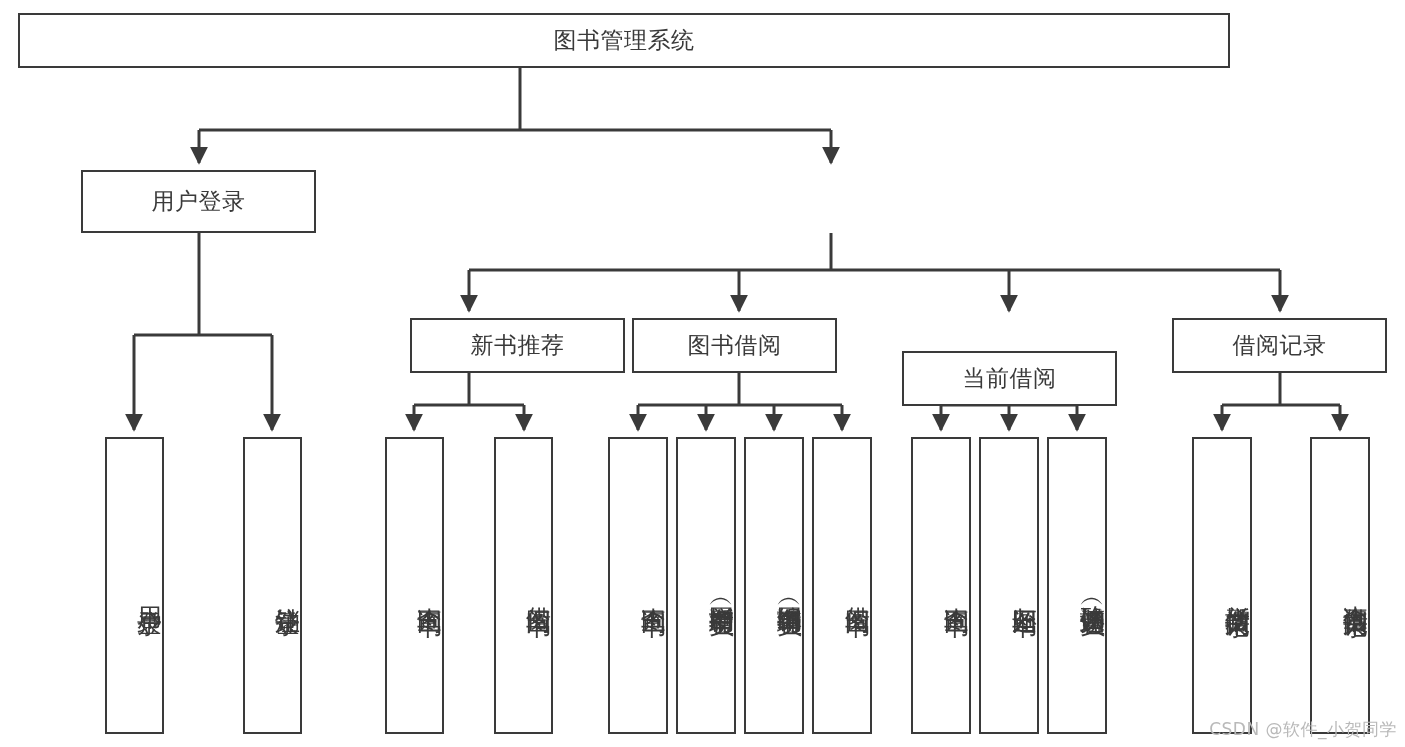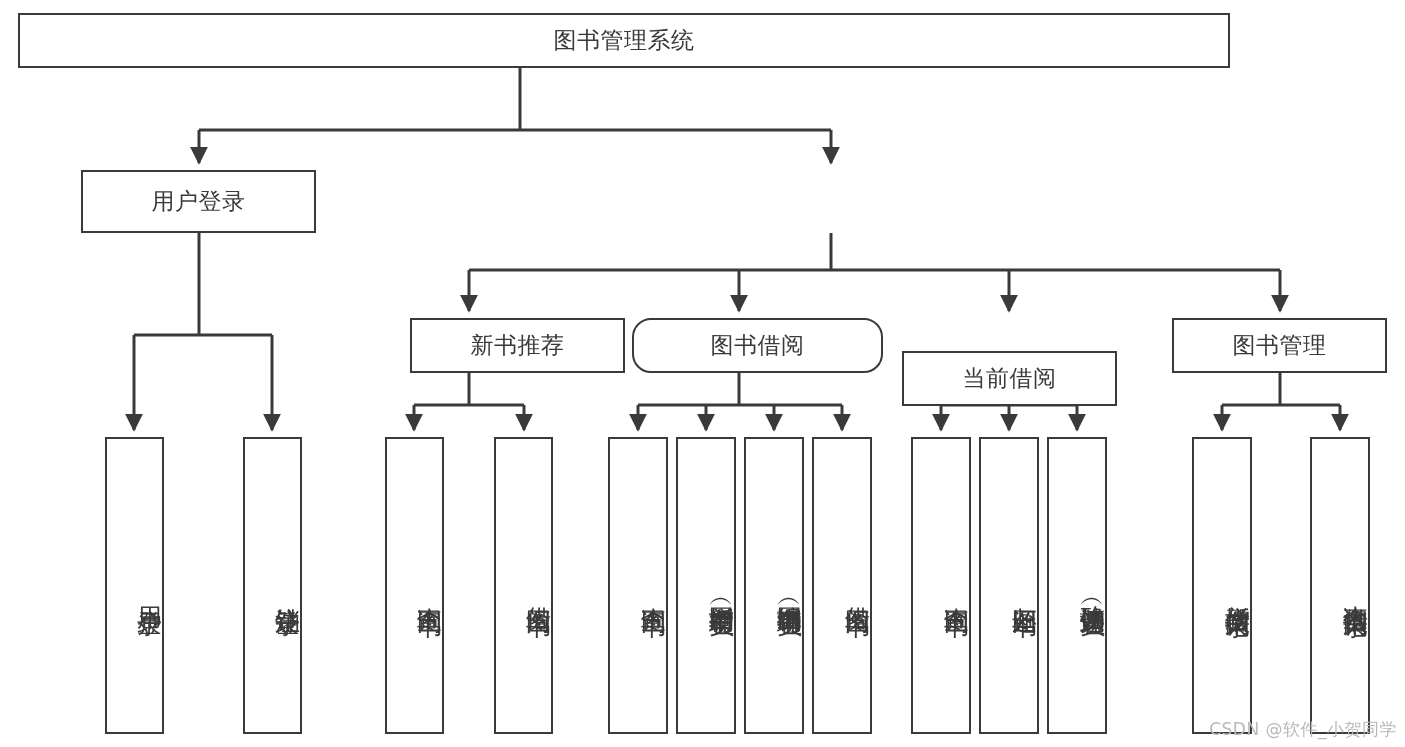--- a/index.html
+++ b/index.html
@@ -133,30 +133,30 @@
 
   <div class="node level-2" style="left:81px; top:170px; width:235px; height:63px;">
     <span class="node-label">用户登录</span>
   </div>
 
 
   <div class="node level-3" style="left:362px; top:318px; width:215px; height:55px;margin-left:48px;">
     <span class="node-label">新书推荐</span>
   </div>
 
-  <div class="node level-3" style="left:632px; top:318px; width:251px; height:55px;border-radius:19px;">
+  <div class="node level-3" style="left:632px; top:318px; width:205px; height:55px;">
     <span class="node-label">图书借阅</span>
   </div>
 
   <div class="node level-3" style="left:902px; top:318px; width:215px; height:55px;margin-top:33px;">
     <span class="node-label">当前借阅</span>
   </div>
 
   <div class="node level-3" style="left:1172px; top:318px; width:215px; height:55px;">
-    <span class="node-label">图书管理</span>
+    <span class="node-label">借阅记录</span>
   </div>
 
   <div class="node leaf" style="left:105px; top:437px; width:59px; height:297px;">
     <span class="node-label">用户登录</span>
   </div>
 
   <div class="node leaf" style="left:243px; top:437px; width:59px; height:297px;">
     <span class="node-label">注销登录</span>
   </div>
 

